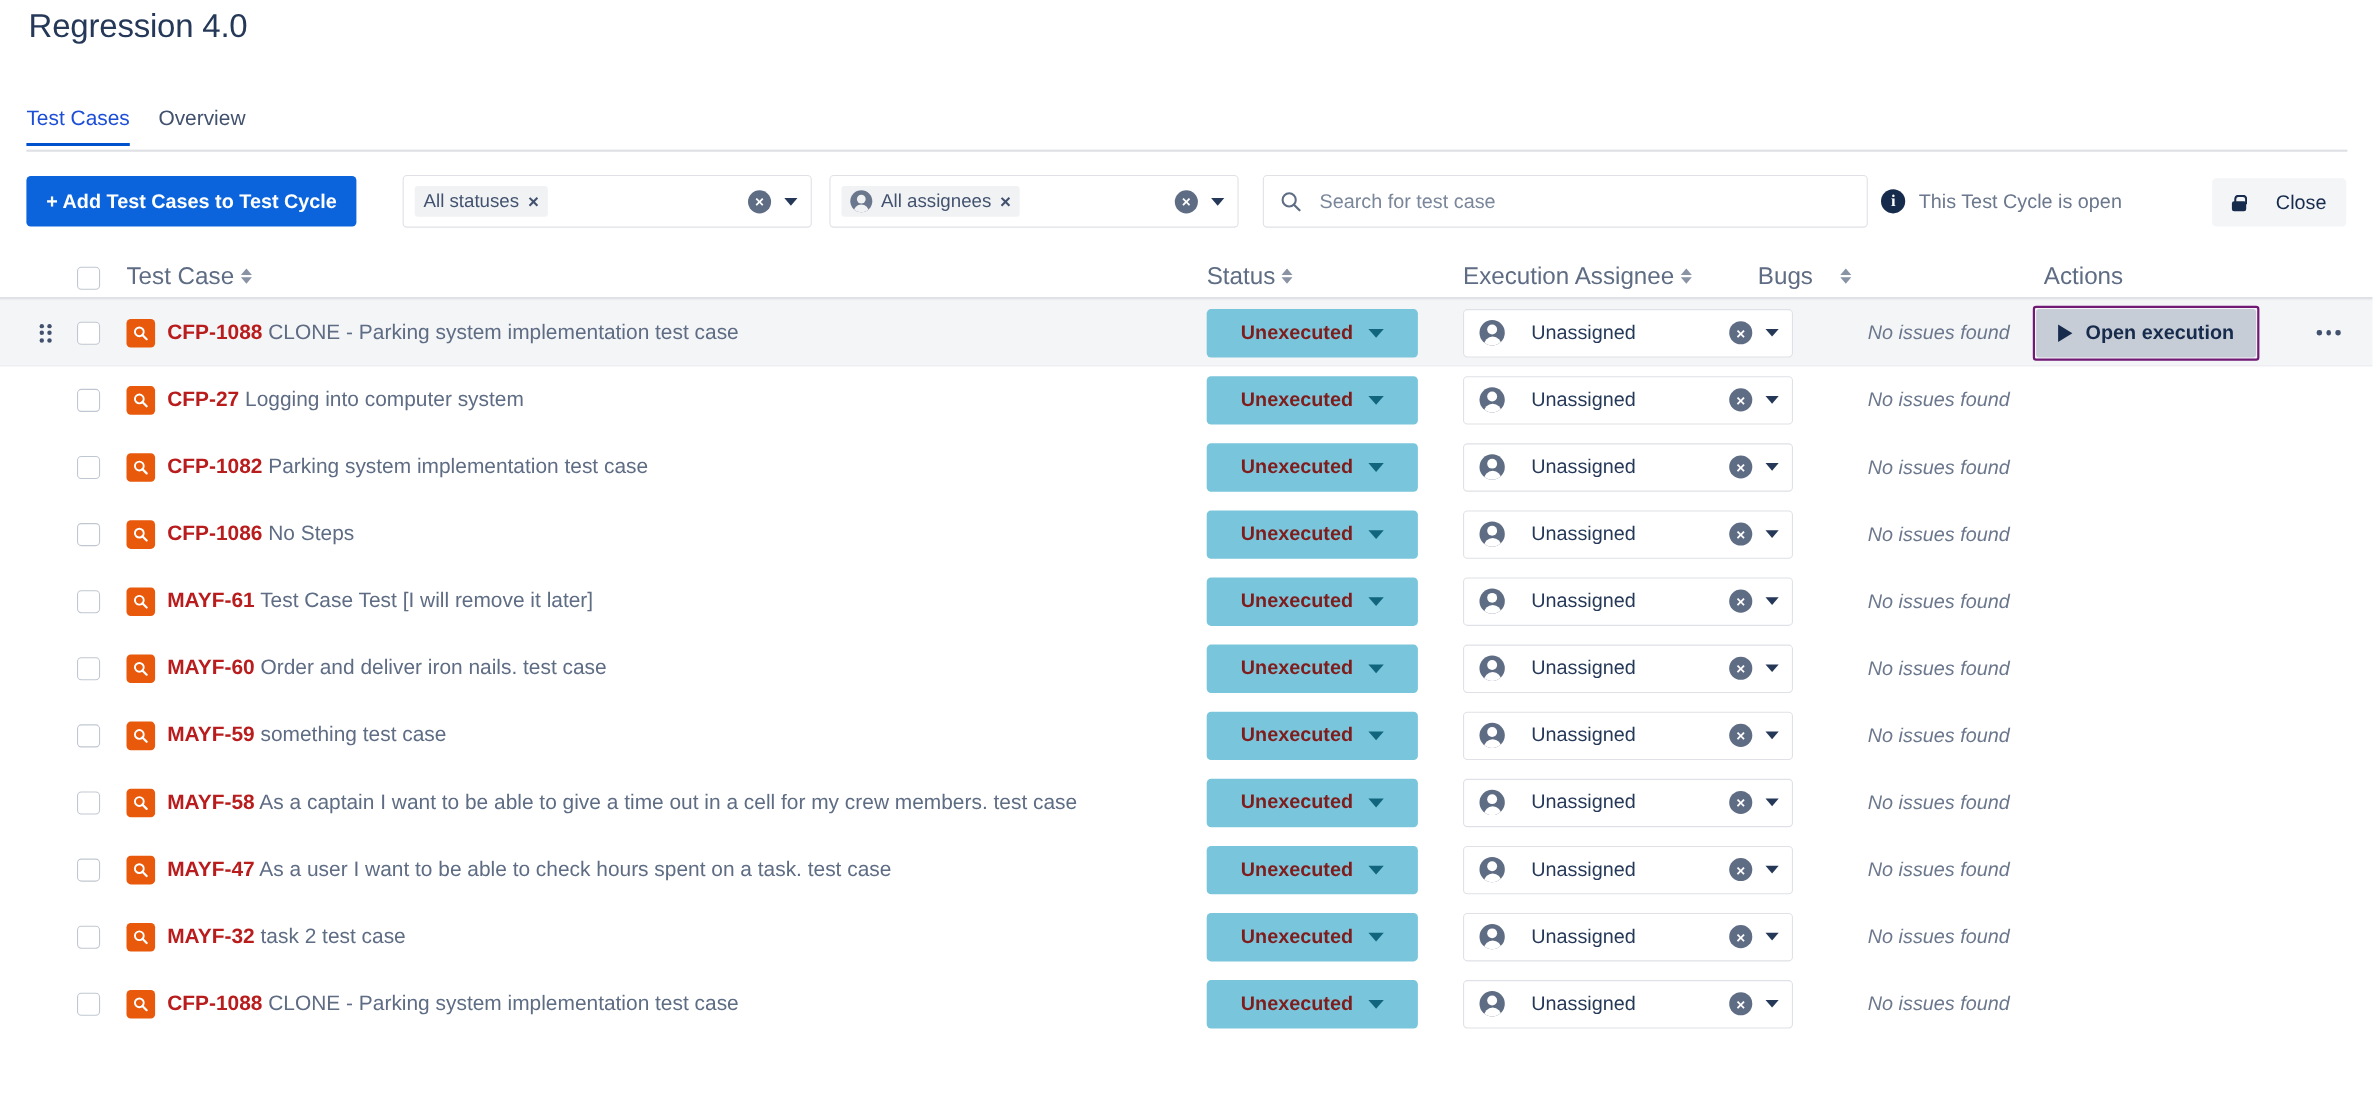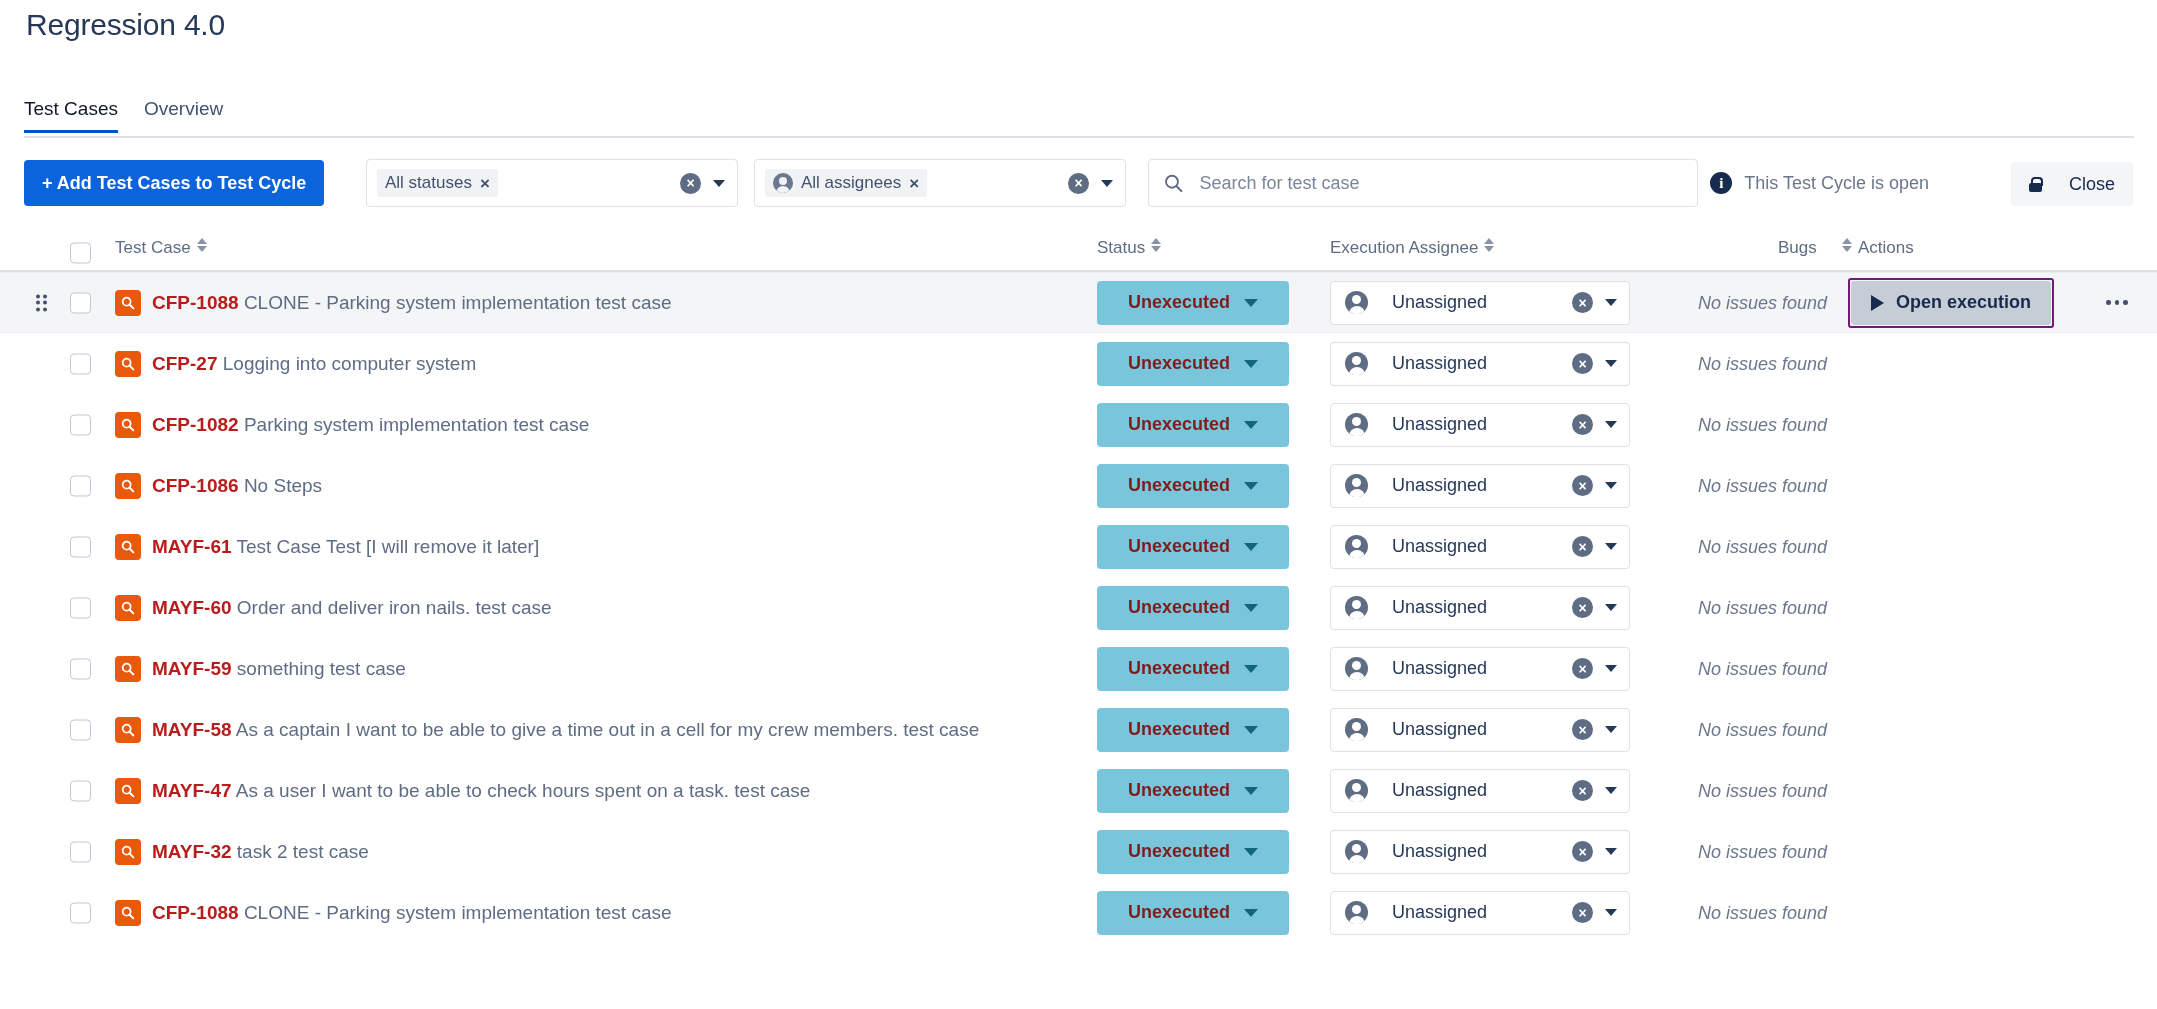--- a/index.html
+++ b/index.html
@@ -31,21 +31,21 @@
     gap: 26px;
   }
   .tab {
     font-size: 19px;
     color: #42526E;
     padding-bottom: 13px;
     cursor: pointer;
     white-space: nowrap;
   }
   .tab.active {
-    color: #0f172a;
+    color: #1d4ed8;
     font-weight: 500;
     box-shadow: inset 0 -3px 0 0 #0052CC;
   }
   .tabs-rule {
     position: absolute;
     left: 24px; top: 136px;
     width: 2110px; height: 2px;
     background: #DFE1E6;
   }
 
@@ -175,22 +175,22 @@
   
   .table { position: absolute; left: 0; top: 236px; width: 2157px; }
 
   .thead {
     position: relative;
     height: 36px;
     border-bottom: 2px solid #DFE1E6;
   }
   .th {
     position: absolute; top: 2px;
-    font-size: 17px; color: #5E6C84;
-    display: flex; align-items: flex-start; gap: 6px;
+    font-size: 22px; color: #5E6C84;
+    display: flex; align-items: center; gap: 6px;
     white-space: nowrap;
     cursor: pointer;
   }
   .sort-arrows {
     display: inline-flex; flex-direction: column; gap: 2px; line-height: 0;
   }
   .sort-arrows i {
     display: block; width: 0; height: 0;
     border-left: 5px solid transparent;
     border-right: 5px solid transparent;
@@ -382,21 +382,21 @@
             <i class="down"></i>
           </span>
       </div>
       <div class="th" style="left:1330px;">
         <span>Execution Assignee</span>
         <span class="sort-arrows">
             <i class="up"></i>
             <i class="down"></i>
           </span>
       </div>
-      <div class="th" style="left:1778px;gap:25px;">
+      <div class="th" style="left:1598px;gap:25px;">
         <span>Bugs</span>
         <span class="sort-arrows">
             <i class="up"></i>
             <i class="down"></i>
           </span>
       </div>
       <div class="th" style="left:1858px;">
         <span>Actions</span>
       </div>
     </div>

